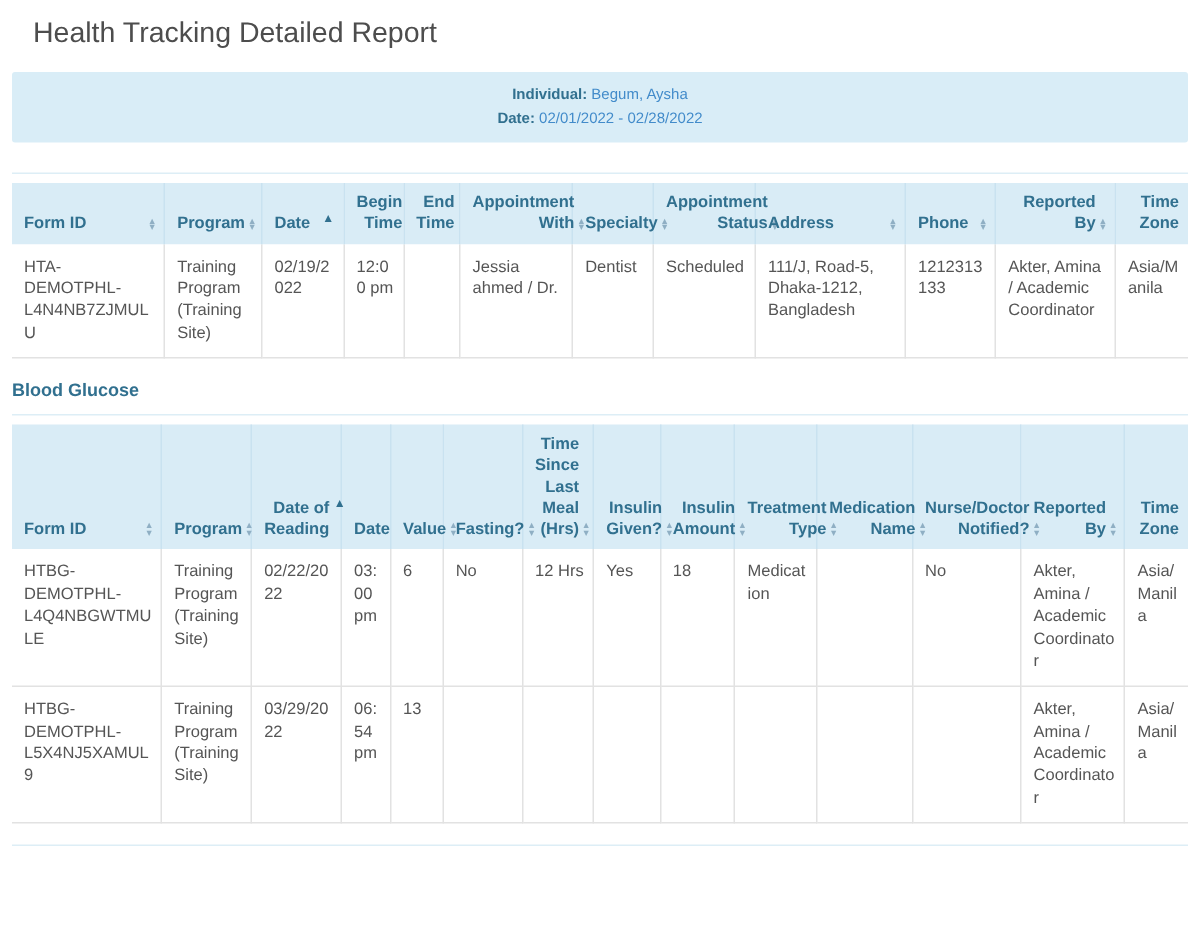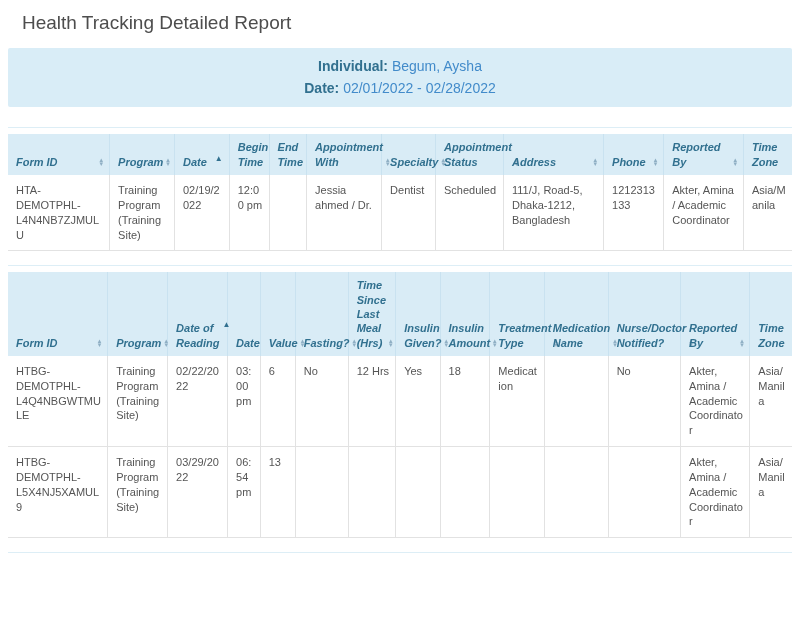--- a/index.html
+++ b/index.html
@@ -15,21 +15,21 @@
     font-size: 19px;
     color: #4d4d4d;
     font-weight: 400;
     margin: 4px 0 14px 14px;
   }
   .report-banner {
     background: #d9edf7;
     border-radius: 2px;
     padding: 8px 10px;
     text-align: center;
-    font-size: 14px;
+    font-size: 10px;
     line-height: 1.55;
     color: #428bca;
     margin-bottom: 20px;
   }
   .report-banner .lbl { font-weight: bold; color: #31708f; }
   .section { margin-bottom: 14px; }
   .section-title {
     color: #31708f;
     font-weight: bold;
     font-size: 12px;
@@ -43,26 +43,25 @@
   table {
     width: 100%;
     border-collapse: collapse;
     table-layout: fixed;
     font-size: 11px;
   }
   thead th {
     background: #d9ecf6;
     color: #31708f;
     font-weight: bold;
-    text-align: left;
+    text-align: right;
     vertical-align: bottom;
     padding: 6px 6px 6px 8px;
     border-left: 1px solid #c9e2f0;
     line-height: 1.3;
-    font-style: italic;
   }
   thead th:first-child { border-left: none; }
   .th-inner {
     display: flex;
     justify-content: space-between;
     align-items: flex-end;
     gap: 3px;
   }
   .sort-icon {
     display: inline-flex;
@@ -230,20 +229,21 @@
           <td>111/J, Road-5, Dhaka-1212, Bangladesh</td>
           <td>1212313133</td>
           <td>Akter, Amina / Academic Coordinator</td>
           <td>Asia/Manila</td>
         </tr>
       </tbody>
     </table>
 </div>
 
 <div class="section">
+  <div class="section-title">Blood Glucose</div>
   <hr class="section-rule">
   <table>
       <colgroup>
         <col style="width: 12.8%;">
         <col style="width: 7.7%;">
         <col style="width: 7.7%;">
         <col style="width: 4.2%;">
         <col style="width: 4.5%;">
         <col style="width: 6.8%;">
         <col style="width: 6.1%;">

